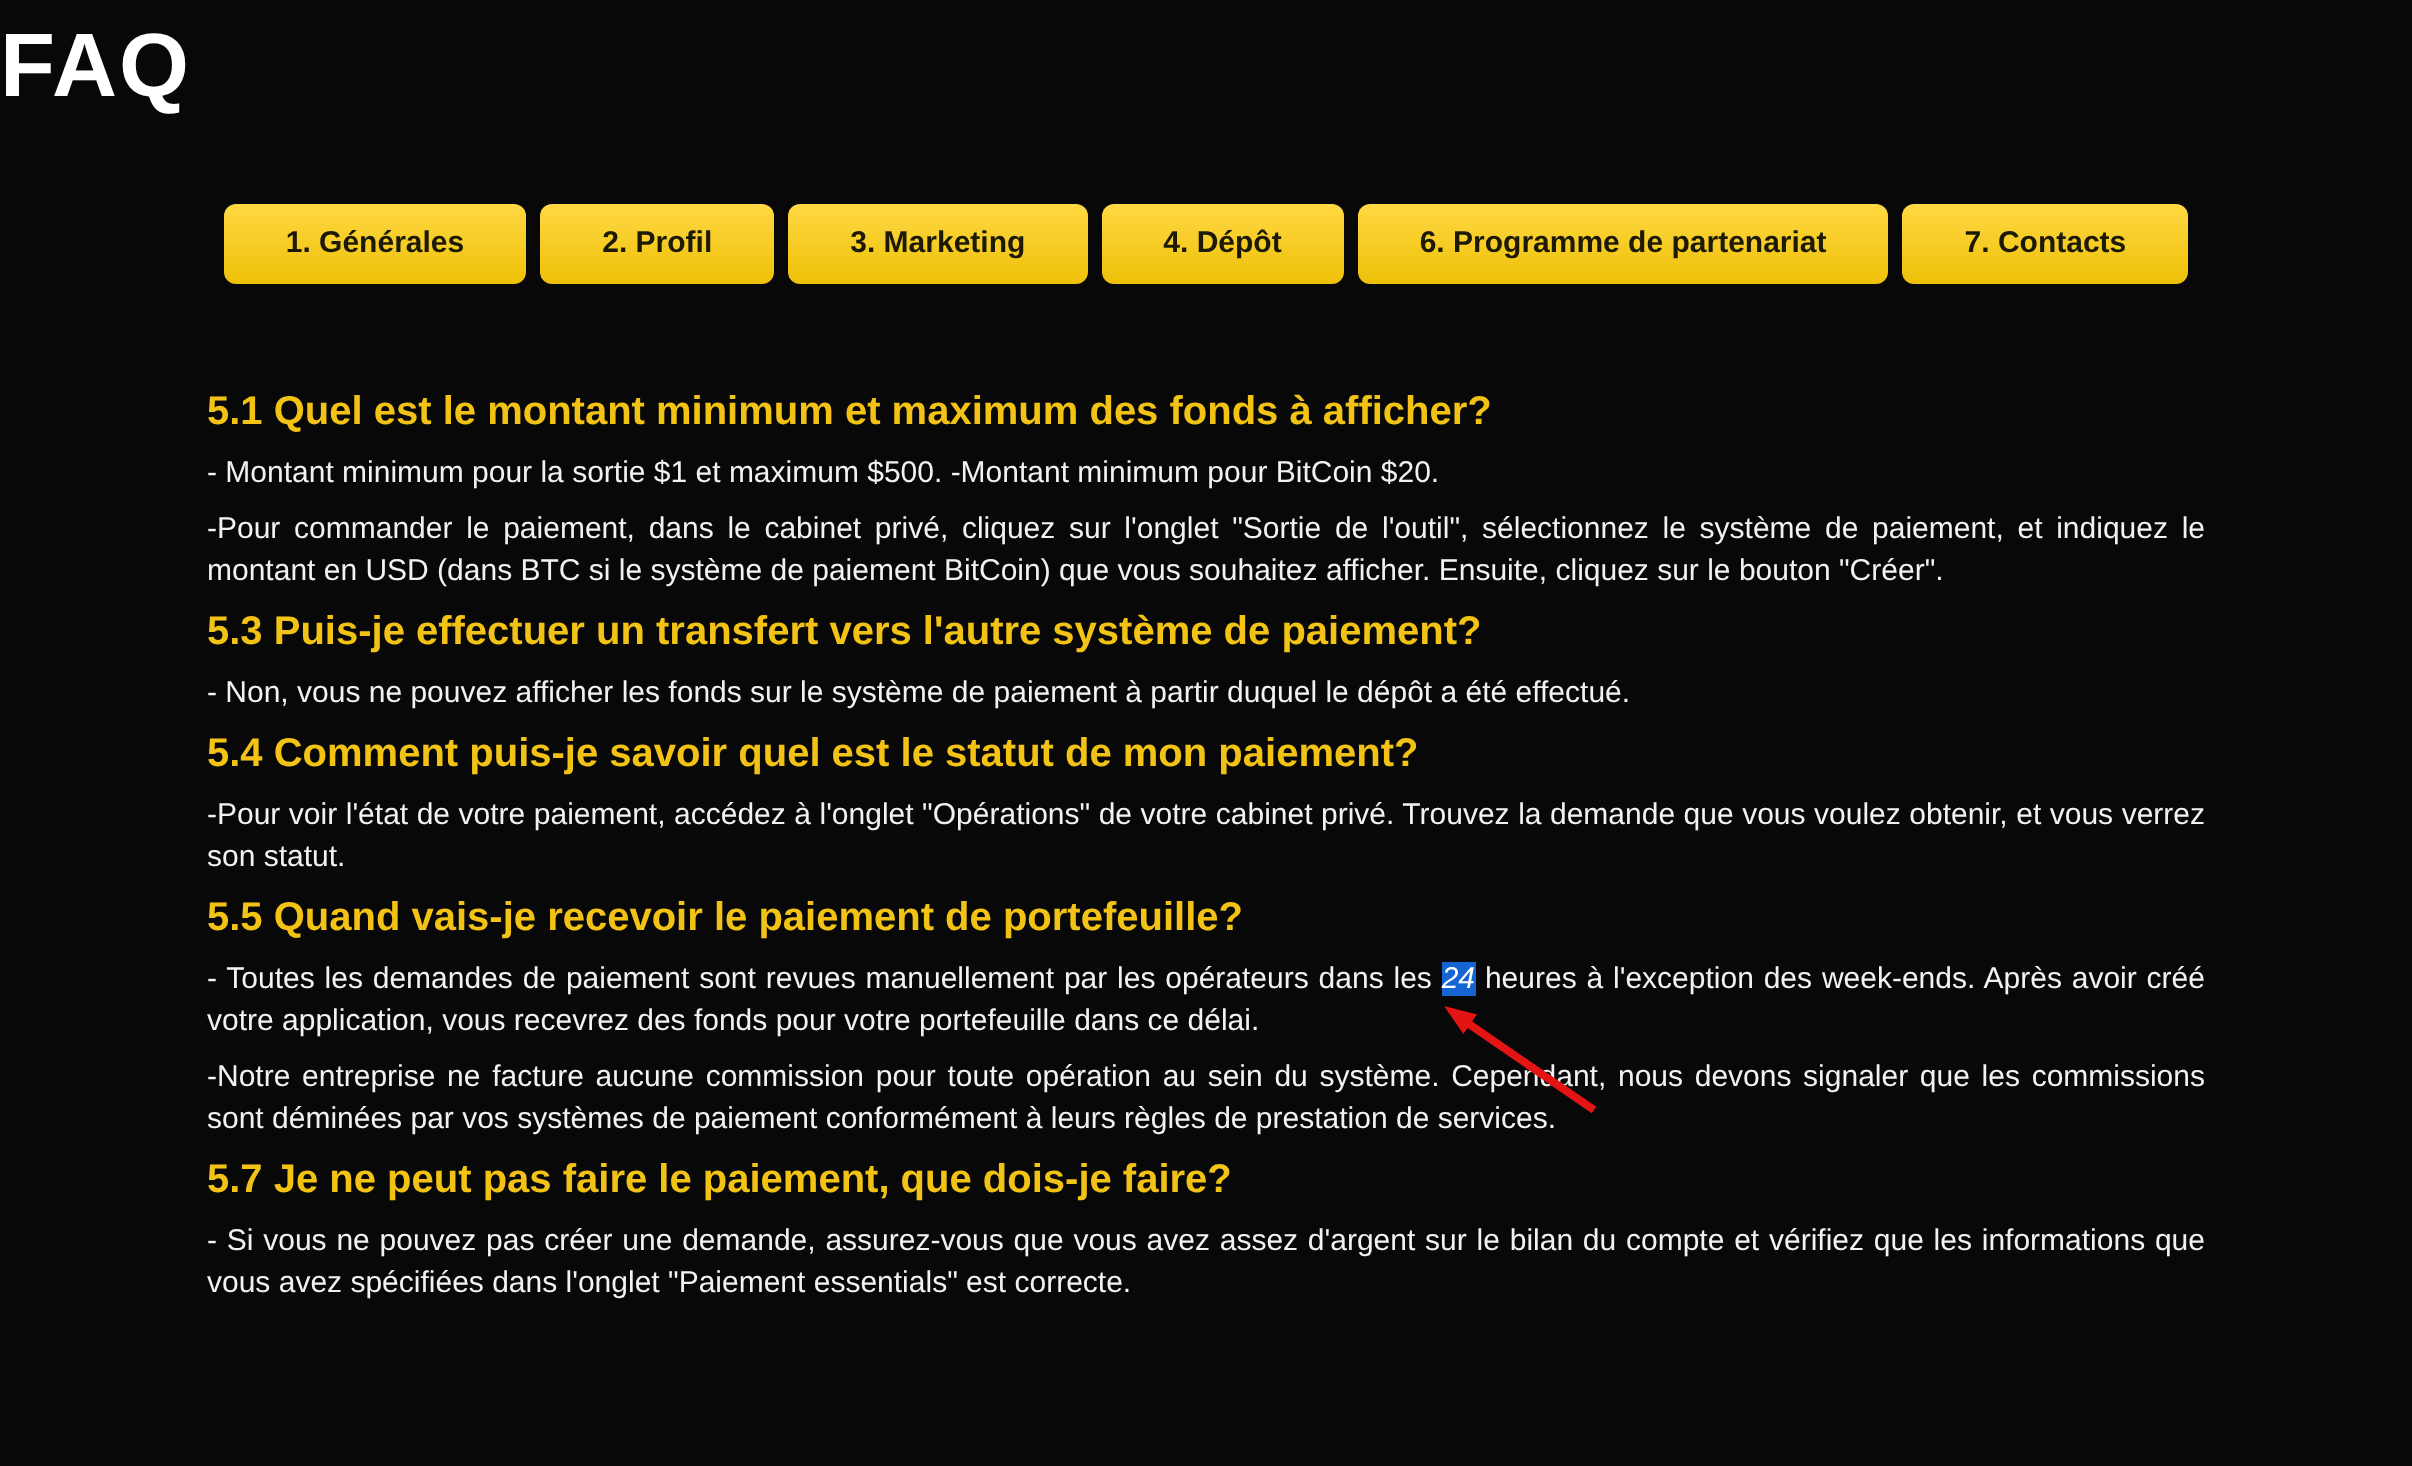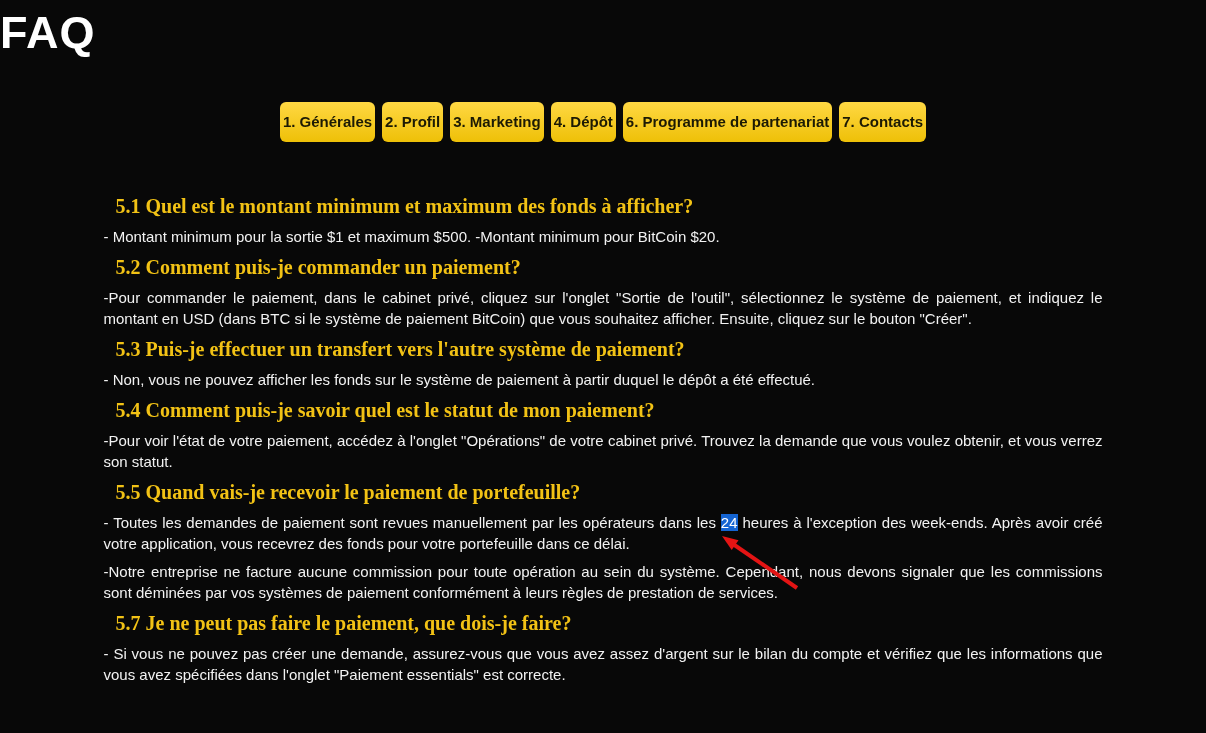--- a/index.html
+++ b/index.html
@@ -35,21 +35,21 @@
     letter-spacing: 1px;
   }
   .tab-bar {
     margin-top: 42px;
     display: flex;
     justify-content: center;
     gap: 7px;
   }
   .tab {
     height: 40px;
-    padding: 0 3px;
+    padding: 0 31px;
     border: none;
     border-radius: 6px;
     background: linear-gradient(to bottom, var(--tab-gradient-top), var(--tab-gradient-bottom));
     color: var(--tab-text);
     font-family: "Liberation Sans", sans-serif;
     font-size: 15px;
     font-weight: 700;
     line-height: 40px;
     cursor: pointer;
     white-space: nowrap;
@@ -59,37 +59,37 @@
     color: var(--active-tab-text);
     border: 2px solid var(--accent-yellow);
     line-height: 36px;
   }
   .content {
     width: 999px;
     margin: 51px auto 0;
   }
   .faq-section { margin: 0 0 7px; }
   .faq-section h2 {
-    margin: 0 12px 6px;
+    margin: 0 0 6px;
     color: var(--accent-yellow);
     font-size: 20px;
     line-height: 27px;
     font-weight: 700;
-    font-family: Liberation Serif, serif;
   }
   .faq-section p {
     margin: 0;
     font-size: 15px;
     line-height: 21px;
     text-align: justify;
     color: var(--body-text);
   }
   .hl-wrap {
     position: relative;
     display: inline-block;
+    font-style: italic;
   }
   .hl {
     background: var(--highlight-blue);
     color: #ffffff;
   }
   .arrow-svg {
     position: absolute;
     left: -4px;
     top: 100%;
     width: 90px;
@@ -112,21 +112,20 @@
 </nav>
 
 <main class="content">
 
   <section class="faq-section">
     <h2>5.1 Quel est le montant minimum et maximum des fonds à afficher?</h2>
     <p>- Montant minimum pour la sortie $1 et maximum $500. -Montant minimum pour BitCoin $20.</p>
   </section>
 
   <section class="faq-section">
-    <h2>5.2 Comment puis-je commander un paiement?</h2>
     <p>-Pour commander le paiement, dans le cabinet privé, cliquez sur l'onglet "Sortie de l'outil", sélectionnez le système de paiement, et indiquez le montant en USD (dans BTC si le système de paiement BitCoin) que vous souhaitez afficher. Ensuite, cliquez sur le bouton "Créer".</p>
   </section>
 
   <section class="faq-section">
     <h2>5.3 Puis-je effectuer un transfert vers l'autre système de paiement?</h2>
     <p>- Non, vous ne pouvez afficher les fonds sur le système de paiement à partir duquel le dépôt a été effectué.</p>
   </section>
 
   <section class="faq-section">
     <h2>5.4 Comment puis-je savoir quel est le statut de mon paiement?</h2>

